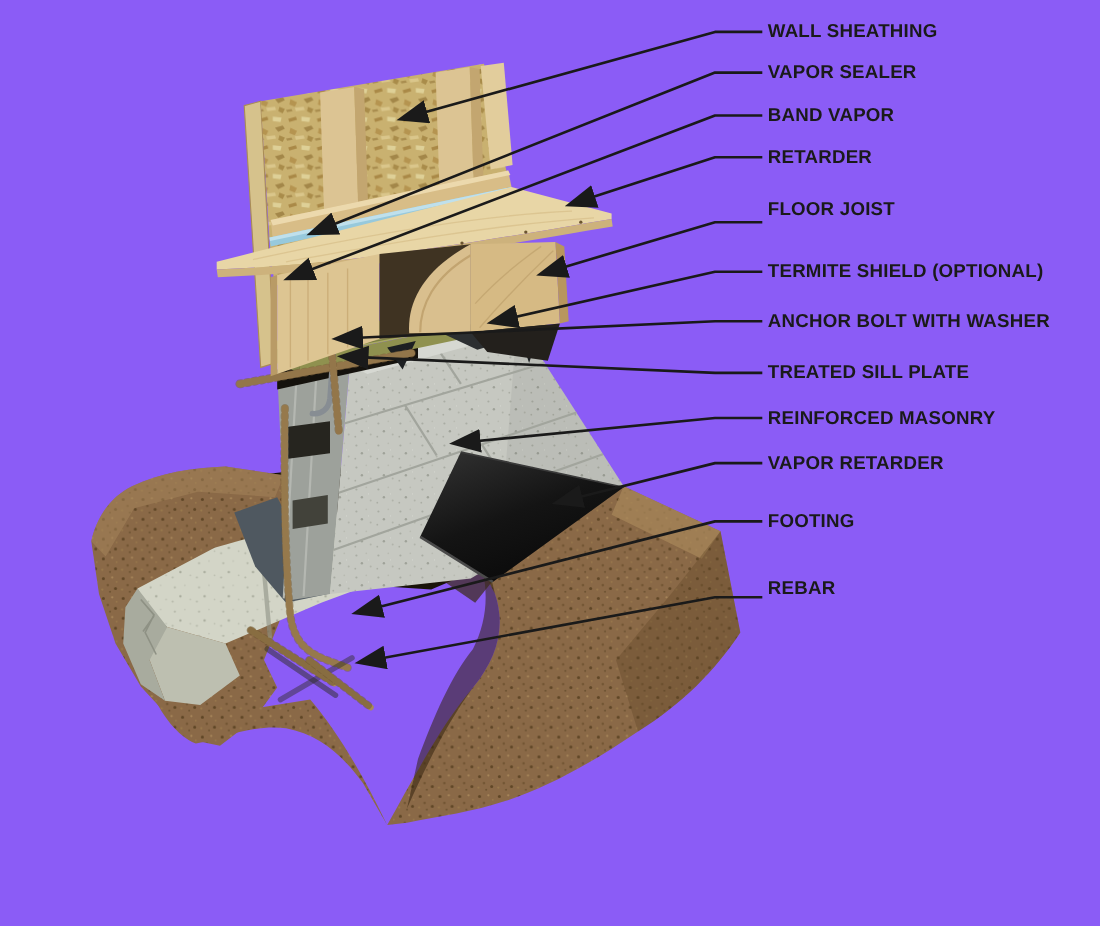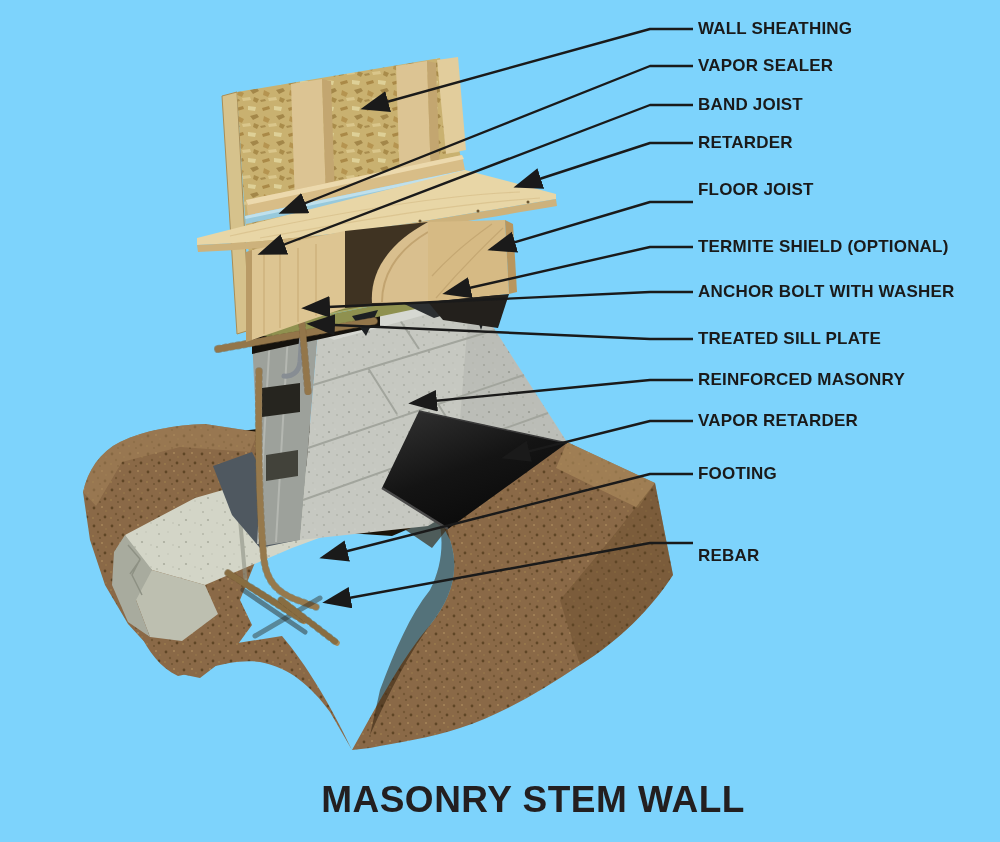--- a/index.html
+++ b/index.html
@@ -1,17 +1,17 @@
 <!DOCTYPE html>
 <html><head>
 <meta charset="utf-8">
 <style>
   html,body{margin:0;padding:0;background:#ffffff;}
   .canvas{
-    position:relative;width:1000px;height:842px;background:#7dd3fc;
+    position:relative;width:1000px;height:842px;background:#8b5cf6;
     font-family:"Liberation Sans",sans-serif;overflow:hidden;
   }
   .illus{position:absolute;left:0;top:0;}
   .label{
     position:absolute;left:698px;white-space:nowrap;
     font-size:17px;font-weight:bold;color:#1a1a1a;letter-spacing:.2px;
     line-height:20px;
   }
   .title{
     position:absolute;left:533px;top:779px;transform:translateX(-50%);
@@ -221,25 +221,24 @@
       <polyline points="693,339 650,339 311,324" marker-end="url(#ah)"></polyline>
       <polyline points="693,380 650,380 413,403" marker-end="url(#ah)"></polyline>
       <polyline points="693,421 650,421 506,457" marker-end="url(#ah)"></polyline>
       <polyline points="693,474 650,474 324,557" marker-end="url(#ah)"></polyline>
       <polyline points="693,543 650,543 327,602" marker-end="url(#ah)"></polyline>
     </g>
   </svg>
 
   <div class="label" style="top:19px">WALL SHEATHING</div>
   <div class="label" style="top:56px">VAPOR SEALER</div>
-  <div class="label" style="top:95px">BAND JOIST</div>
+  <div class="label" style="top:95px">BAND VAPOR</div>
   <div class="label" style="top:133px">RETARDER</div>
   <div class="label" style="top:180px">FLOOR JOIST</div>
   <div class="label" style="top:237px">TERMITE SHIELD (OPTIONAL)</div>
   <div class="label" style="top:282px">ANCHOR BOLT WITH WASHER</div>
   <div class="label" style="top:370px">REINFORCED MASONRY</div>
   <div class="label" style="top:329px">TREATED SILL PLATE</div>
   <div class="label" style="top:411px">VAPOR RETARDER</div>
   <div class="label" style="top:464px">FOOTING</div>
-  <div class="label" style="top:546px">REBAR</div>
-
-  <div class="title">MASONRY STEM WALL</div>
+  <div class="label" style="top:525px">REBAR</div>
+
 </div>
 
 </body></html>

